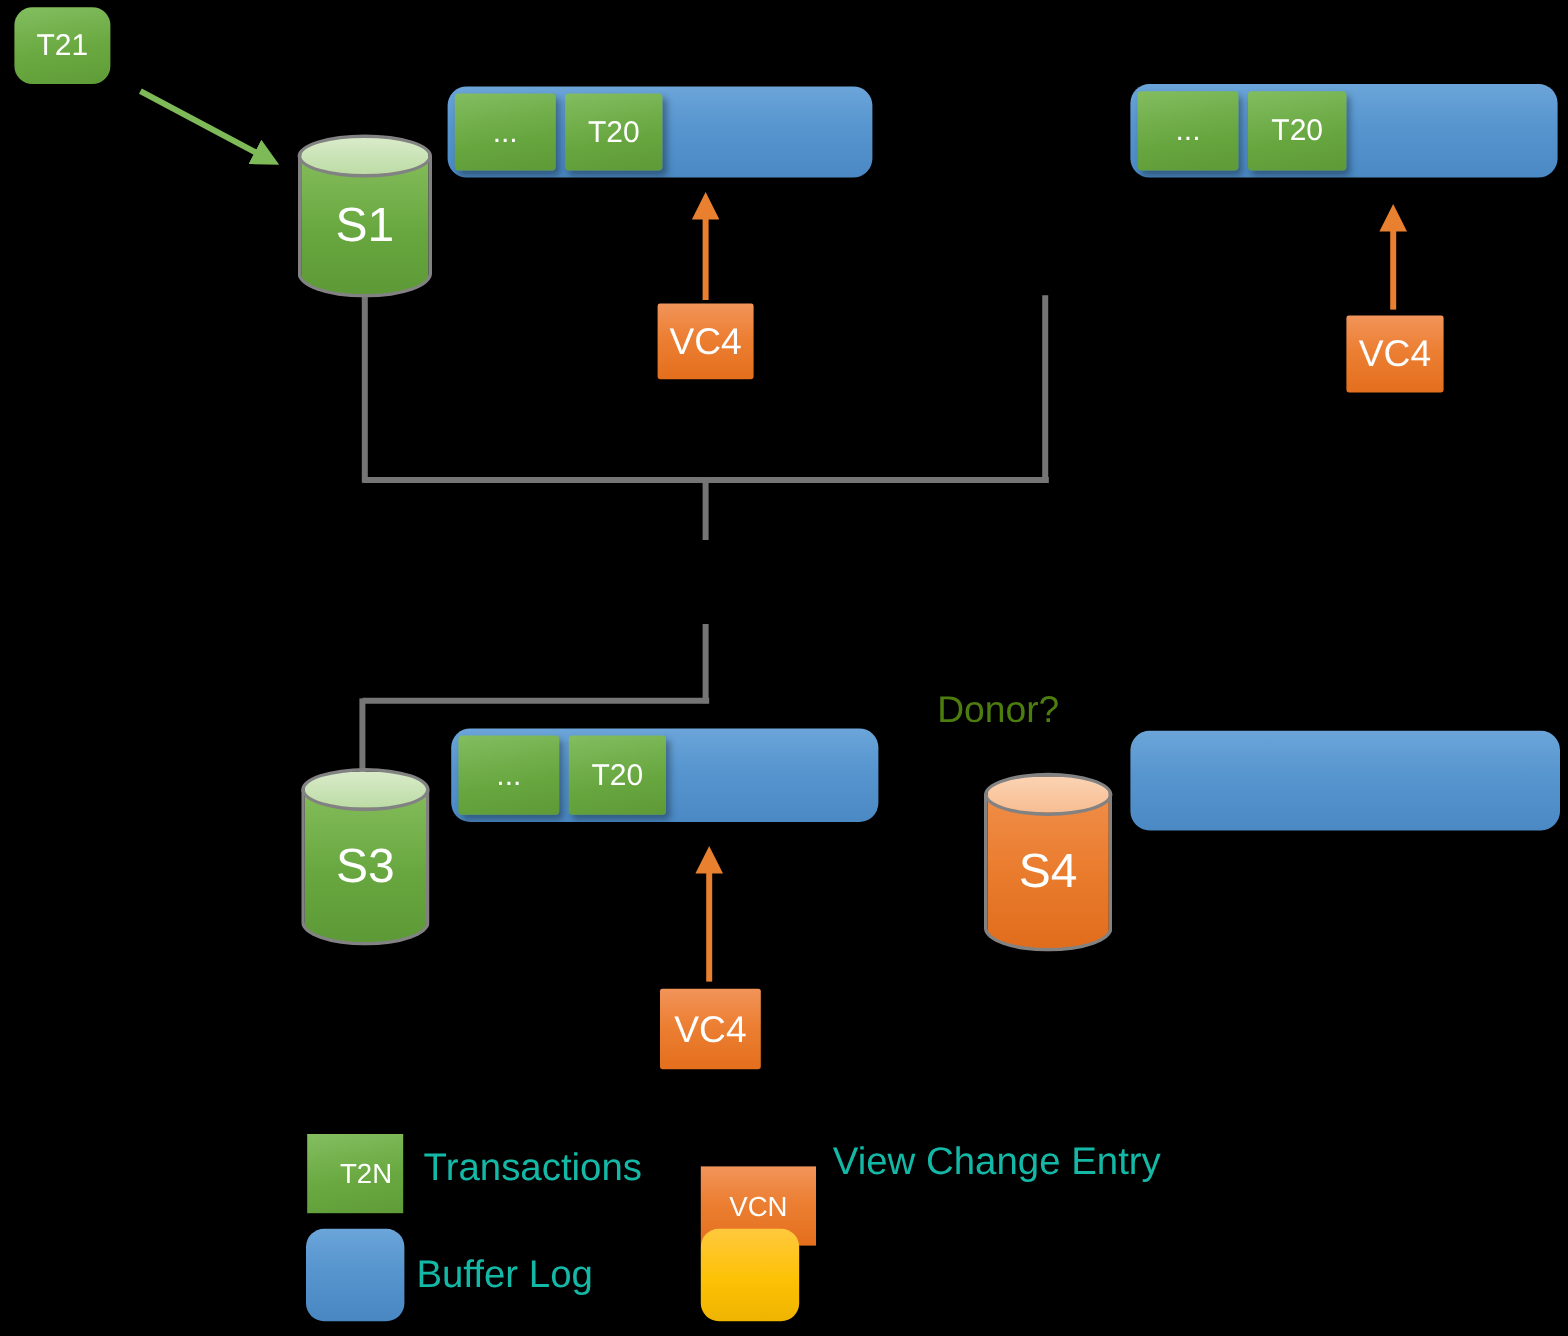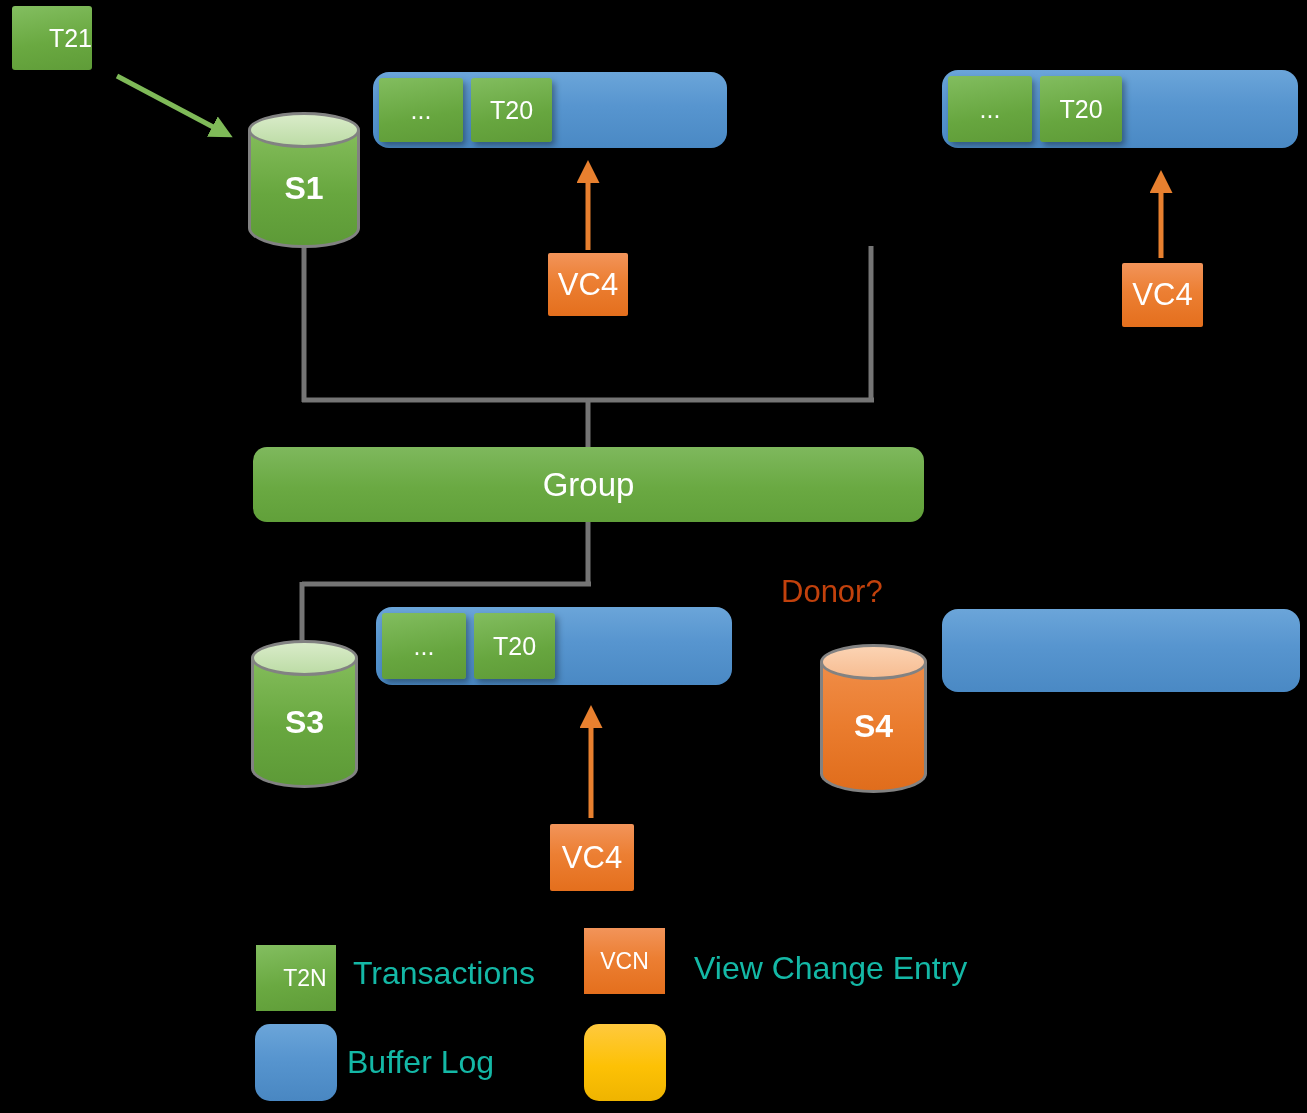--- a/index.html
+++ b/index.html
@@ -4,21 +4,21 @@
 <style>
   html,body{margin:0;padding:0;background:#000;}
   .canvas{
     position:relative;width:1307px;height:1113px;background:#000;overflow:hidden;
     font-family:"Liberation Sans",sans-serif;
   }
   .wires{position:absolute;left:0;top:0;}
   .abs{position:absolute;box-sizing:border-box;}
   .cbox{display:flex;align-items:center;justify-content:center;color:#fff;}
   
-  .green-box{background:linear-gradient(170deg,#83be60 0%,#6aa941 55%,#5f9c38 100%);border-radius:3px;justify-content:flex-end;}
+  .green-box{background:linear-gradient(170deg,#83be60 0%,#6aa941 55%,#5f9c38 100%);border-radius:15px;}
   
   .binlog{
     background:linear-gradient(180deg,#6ba5d9 0%,#5795cf 45%,#4a89c4 100%);
     border-radius:16px;display:flex;gap:8px;padding:6px;box-sizing:border-box;
     align-items:stretch;
   }
   .entry{
     width:84px;background:linear-gradient(170deg,#82bd5f 0%,#67a63f 60%,#5e9a37 100%);
     border-radius:3px;display:flex;align-items:center;justify-content:center;
     color:#fff;font-size:25px;box-shadow:3px 4px 6px rgba(0,0,0,0.35);
@@ -42,22 +42,22 @@
     display:flex;align-items:center;justify-content:center;
   }
   .cyl-top{
     position:absolute;left:0;top:0;width:100%;height:36px;border-radius:50%;
     border:3px solid #828282;box-sizing:border-box;
   }
   .cyl-green .cyl-top{background:linear-gradient(180deg,#d9ebc9 0%,#bddca6 100%);}
   .cyl-green .cyl-body{background:linear-gradient(180deg,#84bd5b 0%,#68a73f 55%,#5d9a37 100%);}
   .cyl-orange .cyl-top{background:linear-gradient(180deg,#fbd3b3 0%,#f7bd92 100%);}
   .cyl-orange .cyl-body{background:linear-gradient(180deg,#f08d48 0%,#ea7c2e 50%,#e06d1c 100%);}
-  .cyl-label{color:#fff;font-size:32px;font-weight:bold;line-height:1;text-align:center;}
-  .donor{font-size:31px;color:#c2410c;}
+  .cyl-label{color:#fff;font-size:40px;font-weight:normal;line-height:1;text-align:center;}
+  .donor{font-size:31px;color:#4d7c0f;}
   .legend-label{font-size:32px;color:#14b8a6;white-space:nowrap;transform:translateY(-50%);}
   .swatch-label{font-size:23px;}
   .legend-roundbox{border-radius:15px;}
   .blue-swatch{background:linear-gradient(180deg,#6ba5d9 0%,#5795cf 45%,#4987c2 100%);}
   .yellow-swatch{background:linear-gradient(180deg,#ffc93e 0%,#fdc105 55%,#efb400 100%);}
   .orange-swatch{background:linear-gradient(180deg,#f2945a 0%,#ec7f33 45%,#e46f1d 100%);}
   .green-swatch{background:linear-gradient(170deg,#83be60 0%,#6aa941 55%,#5f9c38 100%);padding-left:18px;}
 </style>
 </head>
 <body>
@@ -108,21 +108,20 @@
   <div class="abs cbox vc-box" style="left:548px;top:253px;width:80px;height:63px;">VC4</div>
 
 
   <div class="abs binlog" style="left:942px;top:70px;width:356px;height:78px;">
     <div class="entry">...</div>
     <div class="entry" style="width:82px;">T20</div>
   </div>
 
   <div class="abs cbox vc-box" style="left:1122px;top:263px;width:81px;height:64px;">VC4</div>
 
-  <div class="abs cbox group-bar" style="left:253px;top:447px;width:671px;height:75px;">Group</div>
 
   <div class="abs donor" style="left:781px;top:574px;">Donor?</div>
 
   <div class="cylinder cyl-green" style="left:251px;top:640px;width:107px;height:148px;">
     <div class="cyl-body">
       <span class="cyl-label">S3</span>
     </div>
     <div class="cyl-top"></div>
   </div>
 
@@ -140,21 +139,21 @@
     <div class="cyl-top"></div>
   </div>
 
   <div class="abs binlog" style="left:942px;top:609px;width:358px;height:83px;"></div>
 
   <div class="abs cbox green-swatch" style="left:256px;top:945px;width:80px;height:66px;">
     <span class="swatch-label">T2N</span>
   </div>
   <div class="abs legend-label" style="left:353px;top:973px;">Transactions</div>
 
-  <div class="abs cbox orange-swatch" style="left:584px;top:928px;width:81px;height:66px;">
+  <div class="abs cbox orange-swatch" style="left:584px;top:972px;width:96px;height:66px;">
     <span class="swatch-label">VCN</span>
   </div>
   <div class="abs legend-label" style="left:694px;top:968px;">View Change Entry</div>
 
   <div class="abs cbox blue-swatch legend-roundbox" style="left:255px;top:1024px;width:82px;height:77px;">
     <span class="swatch-label"></span>
   </div>
   <div class="abs legend-label" style="left:347px;top:1062px;">Buffer Log</div>
 
   <div class="abs cbox yellow-swatch legend-roundbox" style="left:584px;top:1024px;width:82px;height:77px;">

